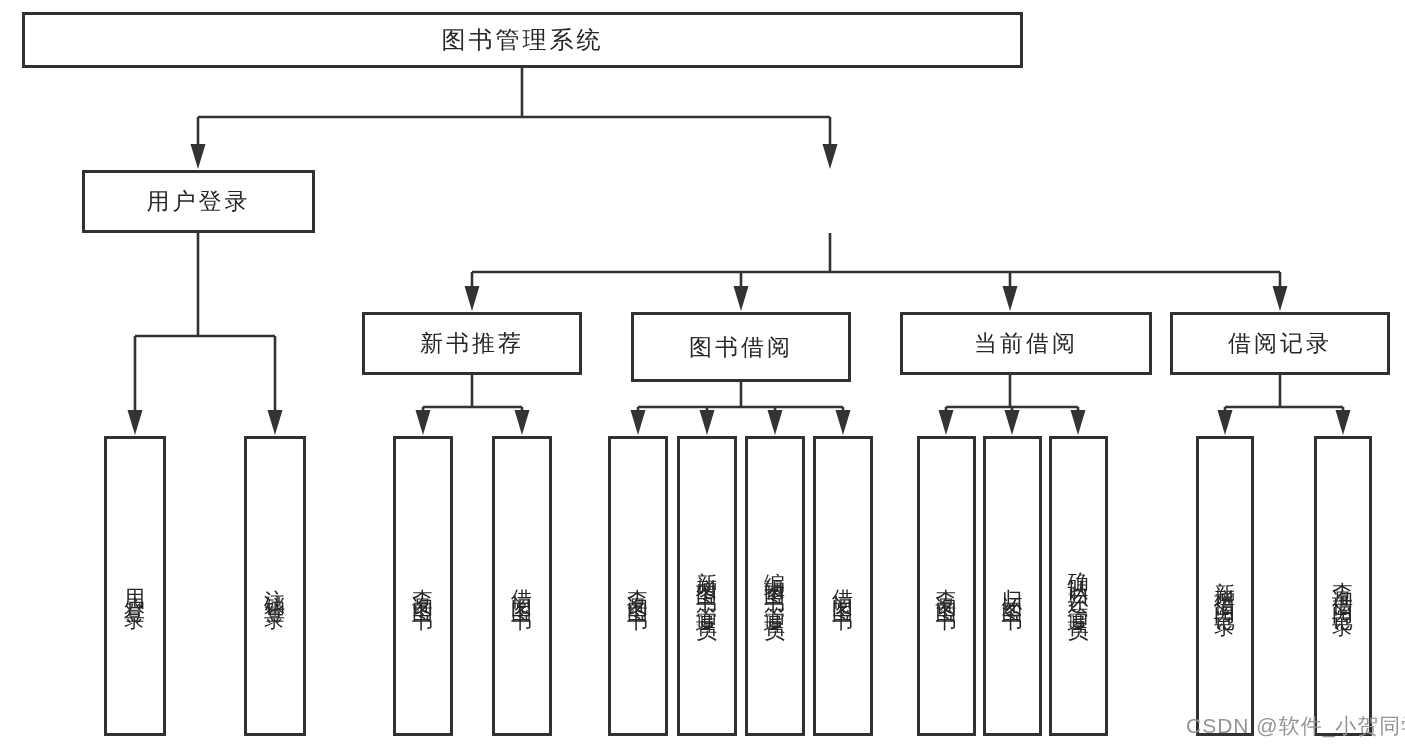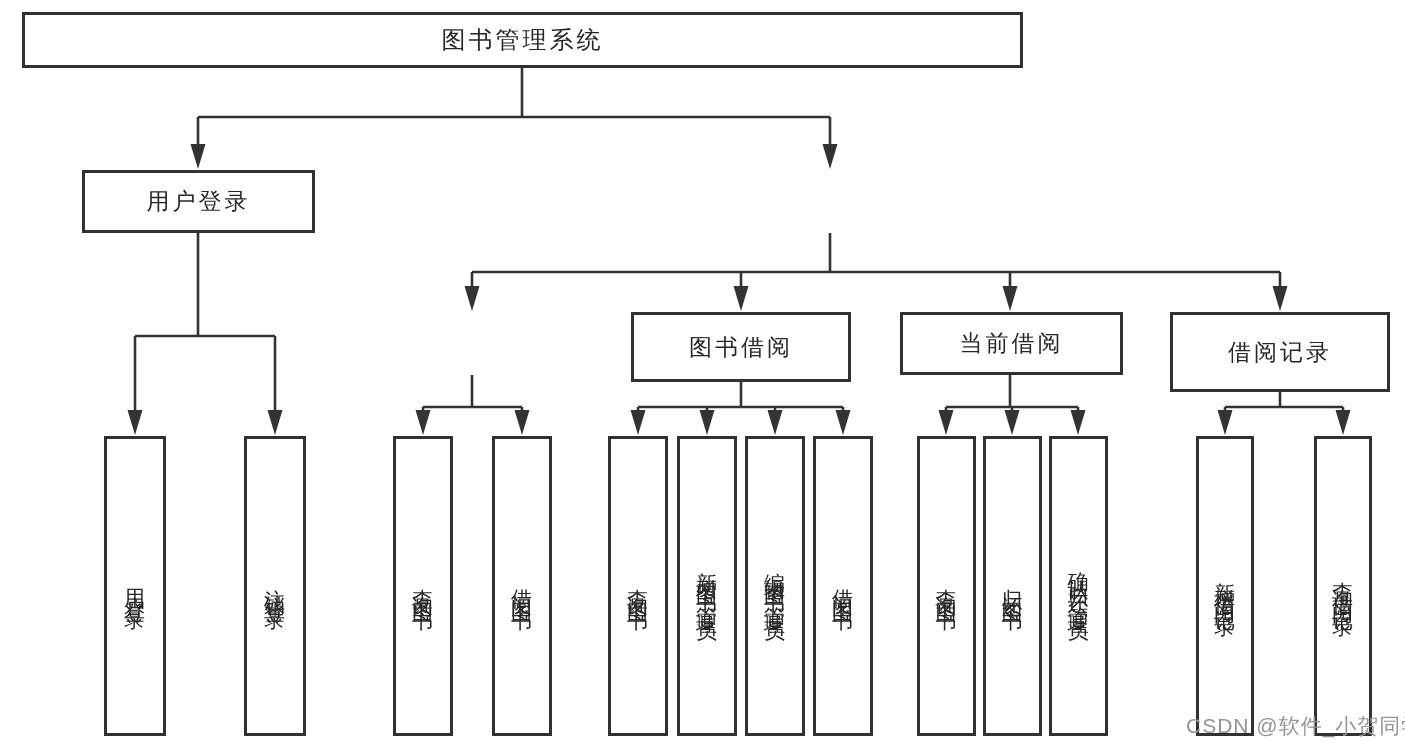--- a/index.html
+++ b/index.html
@@ -107,27 +107,30 @@
   </svg>
 
   <div class="box hbox root" style="left:22px; top:12px; width:1001px; height:56px;">
     <span>图书管理系统</span>
   </div>
 
   <div class="box hbox" style="left:82px; top:170px; width:233px; height:63px;">
     <span>用户登录</span>
   </div>
 
+  <div class="box hbox" style="left:362px; top:312px; width:220px; height:63px;">
+    <span>新书推荐</span>
+  </div>
   <div class="box hbox" style="left:631px; top:312px; width:220px; height:70px;">
     <span>图书借阅</span>
   </div>
-  <div class="box hbox" style="left:900px; top:312px; width:223px; height:63px;">
+  <div class="box hbox" style="left:900px; top:312px; width:252px; height:63px;">
     <span>当前借阅</span>
   </div>
-  <div class="box hbox" style="left:1170px; top:312px; width:220px; height:80px;">
+  <div class="box hbox" style="left:1170px; top:312px; width:220px; height:63px;">
     <span>借阅记录</span>
   </div>
 
   <div class="box vbox" style="left:104px; width:62px;">
     <span class="vtext">用户登录</span>
   </div>
   <div class="box vbox" style="left:244px; width:62px;">
     <span class="vtext">注销登录</span>
   </div>
 

